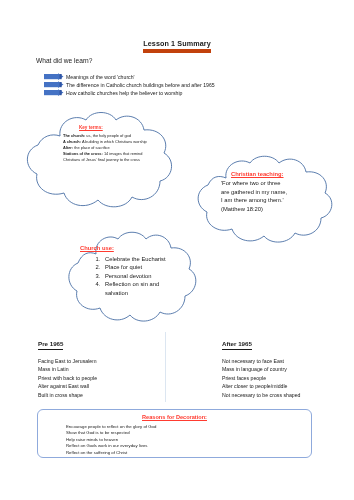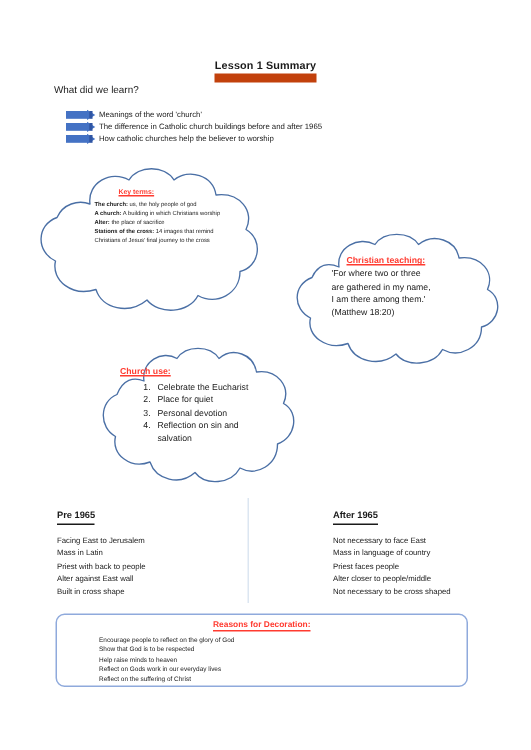--- a/index.html
+++ b/index.html
@@ -14,21 +14,21 @@
   }
   .page{position:absolute;inset:0;}
 
   
   .doc-title{
     position:absolute; left:0; right:0; top:39px;
     text-align:center;
     font-size:7.2px; font-weight:bold;
     letter-spacing:.1px;
   }
-  .doc-title span{ border-bottom:6px solid #c2410c; padding-bottom:.5px; }
+  .doc-title span{ border-bottom:4px solid #c2410c; padding-bottom:.5px; }
 
   .learn-q{
     position:absolute; left:36px; top:57px;
     font-size:6.6px;
   }
 
   
   .smartart{
     position:absolute; left:44px; top:73px;
     width:24px; height:25px;

